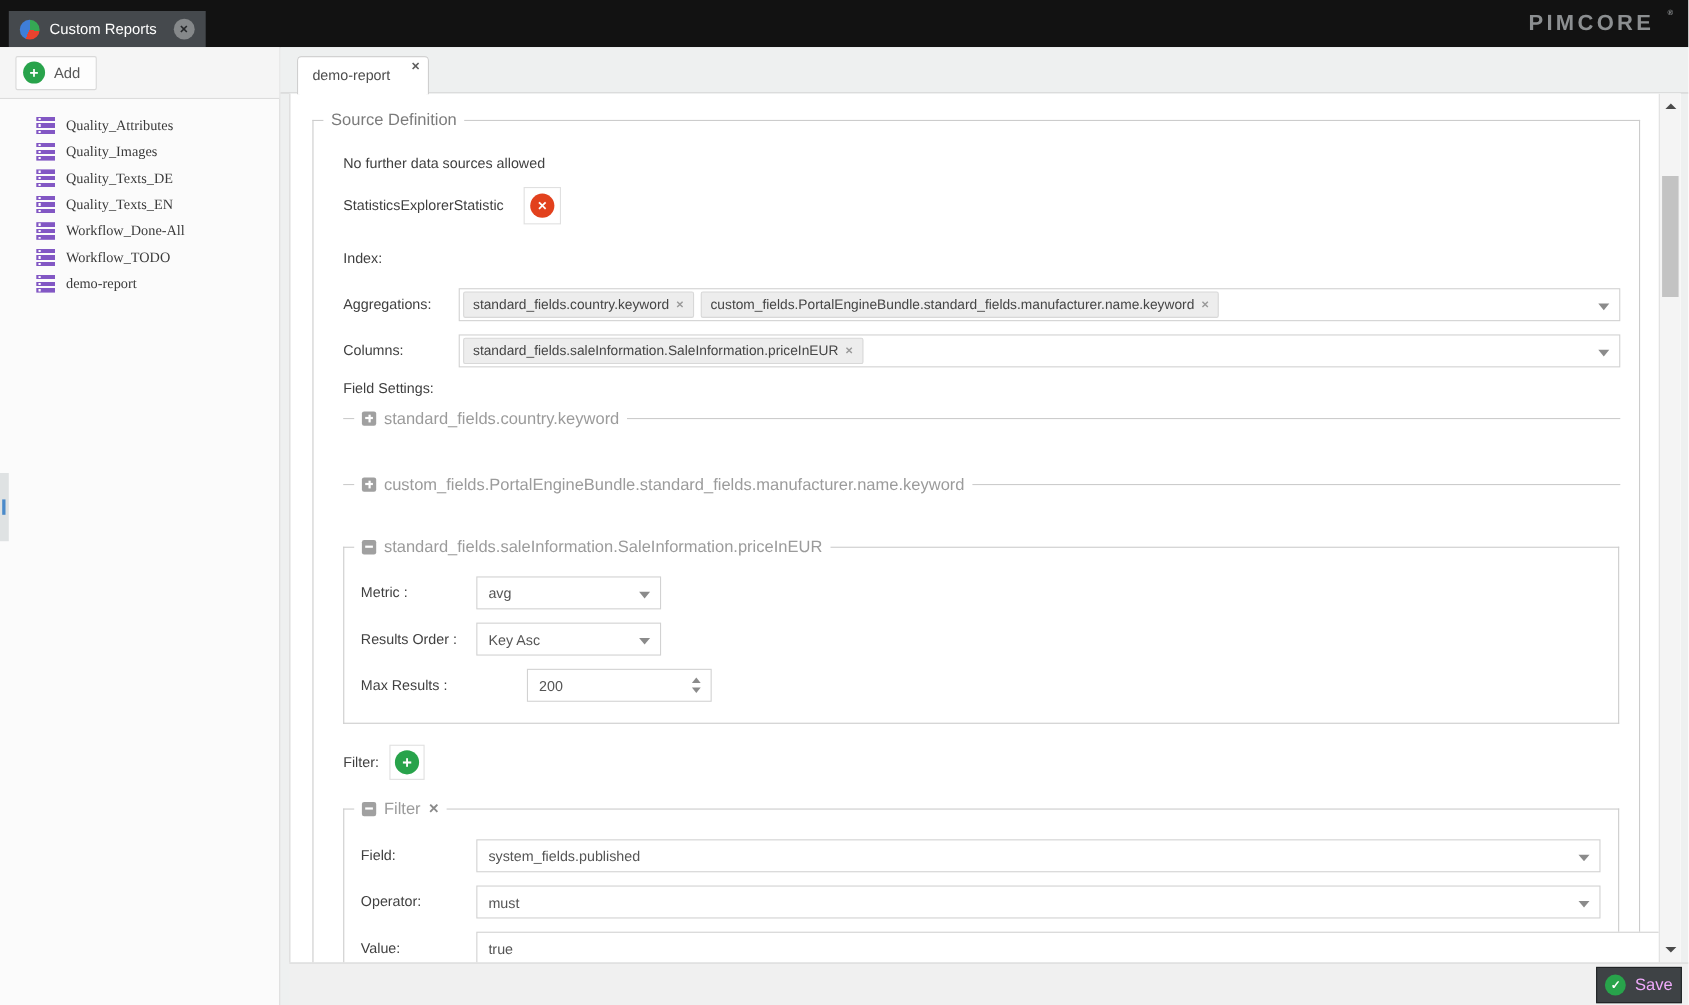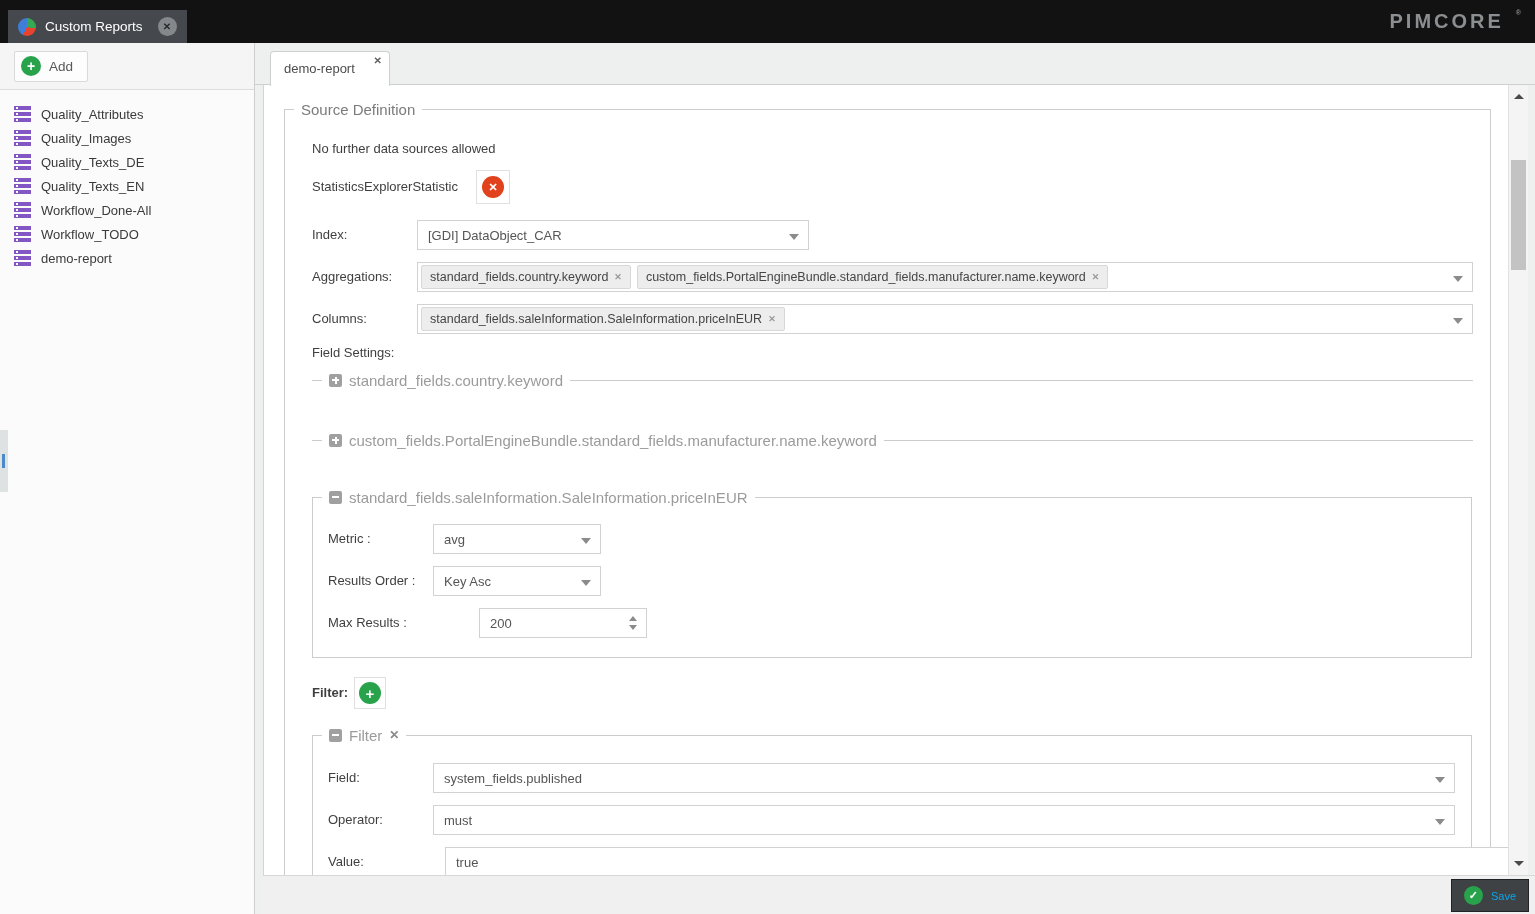--- a/index.html
+++ b/index.html
@@ -18,21 +18,21 @@
   
   .sidebar { position:absolute; left:0; top:43px; width:255px; bottom:0; background:#fbfbfb; border-right:1px solid #cfcfcf; }
   .side-toolbar { height:47px; background:#f5f5f5; border-bottom:1px solid #dcdcdc; display:flex; align-items:center; padding-left:14px; }
   .add-btn { display:flex; align-items:center; gap:8px; height:31px; padding:0 14px 0 6px; background:#fdfdfd; border:1px solid #d9d9d9; border-radius:2px; cursor:pointer; }
   .circle-ic { border-radius:50%; color:#fff; display:flex; align-items:center; justify-content:center; font-weight:bold; }
   .green { background:#28a34b; }
   .red { background:#e2411d; }
   .add-btn .circle-ic { width:20px; height:20px; font-size:14px; }
   .add-btn span.lbl { font-size:13.5px; color:#585858; }
   .report-list { list-style:none; padding-top:12px; }
-  .report-list li { height:24px; display:flex; align-items:center; gap:10px; padding-left:14px; font-size:13px; color:#3a3a3a; cursor:pointer; }
+  .report-list li { height:24px; display:flex; align-items:center; gap:10px; padding-left:33px; font-size:13px; color:#3a3a3a; cursor:pointer;font-family:Liberation Serif, serif; }
   .rep-ic { position:relative; width:17px; height:16px; background:repeating-linear-gradient(180deg,#8257c4 0 4px, transparent 4px 6px); flex:0 0 17px; }
   .rep-ic::before { content:""; position:absolute; left:2px; top:1px; width:2px; height:14px; background:repeating-linear-gradient(180deg,#fff 0 2px, transparent 2px 6px); }
 
   .collapse-handle { position:absolute; left:0; top:430px; width:8px; height:62px; background:#dfe2e3; }
   .collapse-handle::after { content:""; position:absolute; left:2px; top:24px; width:3px; height:14px; background:#4b8aca; }
 
   
   .main { position:absolute; left:255px; top:43px; right:0; bottom:0; background:#eef0f0; }
   .tabstrip { position:absolute; left:0; top:0; right:0; height:42px; background:#eef0f0; border-bottom:1px solid #cfcfcf; }
   .tab { position:absolute; left:15px; top:8px; width:120px; height:35px; background:#fff; border:1px solid #cfcfcf; border-bottom:none; border-radius:4px 4px 0 0; z-index:3; }
@@ -79,21 +79,21 @@
   
   .vscroll { position:absolute; right:0; top:0; bottom:0; width:20px; background:#f4f4f4; border-left:1px solid #e2e2e2; }
   .vs-up { position:absolute; top:9px; left:5px; width:0; height:0; border-left:5px solid transparent; border-right:5px solid transparent; border-bottom:5px solid #4a4a4a; cursor:pointer; }
   .vs-dn { position:absolute; bottom:9px; left:5px; width:0; height:0; border-left:5px solid transparent; border-right:5px solid transparent; border-top:5px solid #4a4a4a; cursor:pointer; }
   .vs-thumb { position:absolute; left:2px; top:75px; width:15px; height:110px; background:#c3c3c3; cursor:pointer; }
 
   
   .bottombar { position:absolute; left:8px; right:0; bottom:0; height:39px; background:#f0f0f0; border-top:1px solid #d8d8d8; }
   .save-btn { position:absolute; right:6px; top:3px; width:78px; height:33px; background:#3e4245; border:1px solid #202325; display:flex; align-items:center; justify-content:center; gap:8px; cursor:pointer; }
   .save-btn .circle-ic { width:19px; height:19px; font-size:11px; }
-  .save-btn .lbl { color:#0ea5e9; font-size:11px; }
+  .save-btn .lbl { color:#f0abfc; font-size:15px; }
 </style>
 </head>
 <body>
 
 <div class="screen">
 
   <div class="topbar">
     <div class="wintab">
       <span class="pie"></span>
       <span class="wintab-label">Custom Reports</span>
@@ -162,24 +162,20 @@
           </div>
 
           <div class="ftext" style="left:27px; top:32px;">No further data sources allowed</div>
 
           <div class="ftext" style="left:27px; top:61px; line-height:34px;">StatisticsExplorerStatistic</div>
           <div class="sq-btn" style="left:191px; top:61px; width:34px; height:34px;">
             <span class="circle-ic red" style="width:22px;height:22px;font-size:11px;">✕</span>
           </div>
 
           <div class="flabel" style="left:27px; top:111px; line-height:30px;">Index:</div>
-          <div class="combo" style="left:132px; top:111px; width:392px;">
-            <input value="[GDI] DataObject_CAR" style="">
-            <span class="arr-down"></span>
-          </div>
 
           <div class="flabel" style="left:27px; top:153px; line-height:30px;">Aggregations:</div>
           <div class="combo chipcombo" style="left:132px; top:153px; width:1056px;">
             <span class="chip">
               <span>standard_fields.country.keyword</span>
               <span class="x">✕</span>
             </span>
             <span class="chip">
               <span>custom_fields.PortalEngineBundle.standard_fields.manufacturer.name.keyword</span>
               <span class="x">✕</span>
@@ -230,21 +226,21 @@
               <span class="arr-down"></span>
             </div>
             <div class="flabel" style="left:15px; top:111px; line-height:30px;">Max Results :</div>
             <div class="spinner" style="left:120px; top:111px; width:168px;margin-left:46px;">
               <input value="200" style="">
               <span class="sp-up"></span>
               <span class="sp-dn"></span>
             </div>
           </div>
 
-          <div class="flabel" style="left:27px; top:568px; line-height:32px;font-weight:bold;">Filter:</div>
+          <div class="flabel" style="left:27px; top:568px; line-height:32px;">Filter:</div>
           <div class="sq-btn" style="left:69px; top:568px; width:32px; height:32px;">
             <span class="circle-ic green" style="width:22px;height:22px;font-size:15px;">+</span>
           </div>
 
           <div class="fsbox" style="left:27px; top:626px; width:1160px; height:380px;">
             <div class="leg">
               <span class="leg-c">
                 <span class="tg"></span>
                 <span>Filter</span>
                 <span class="leg-x">✕</span>
@@ -254,21 +250,21 @@
             <div class="combo" style="left:120px; top:28px; width:1022px;">
               <input value="system_fields.published" style="">
               <span class="arr-down"></span>
             </div>
             <div class="flabel" style="left:15px; top:70px; line-height:30px;">Operator:</div>
             <div class="combo" style="left:120px; top:70px; width:1022px;">
               <input value="must" style="">
               <span class="arr-down"></span>
             </div>
             <div class="flabel" style="left:15px; top:112px; line-height:30px;">Value:</div>
-            <div class="combo" style="left:132px; top:112px; width:1078px;">
+            <div class="combo" style="left:120px; top:112px; width:1078px;">
               <input value="true" style="">
             </div>
           </div>
 
         </div>
       </div>
 
       <div class="vscroll">
         <span class="vs-up"></span>
         <span class="vs-thumb"></span>

